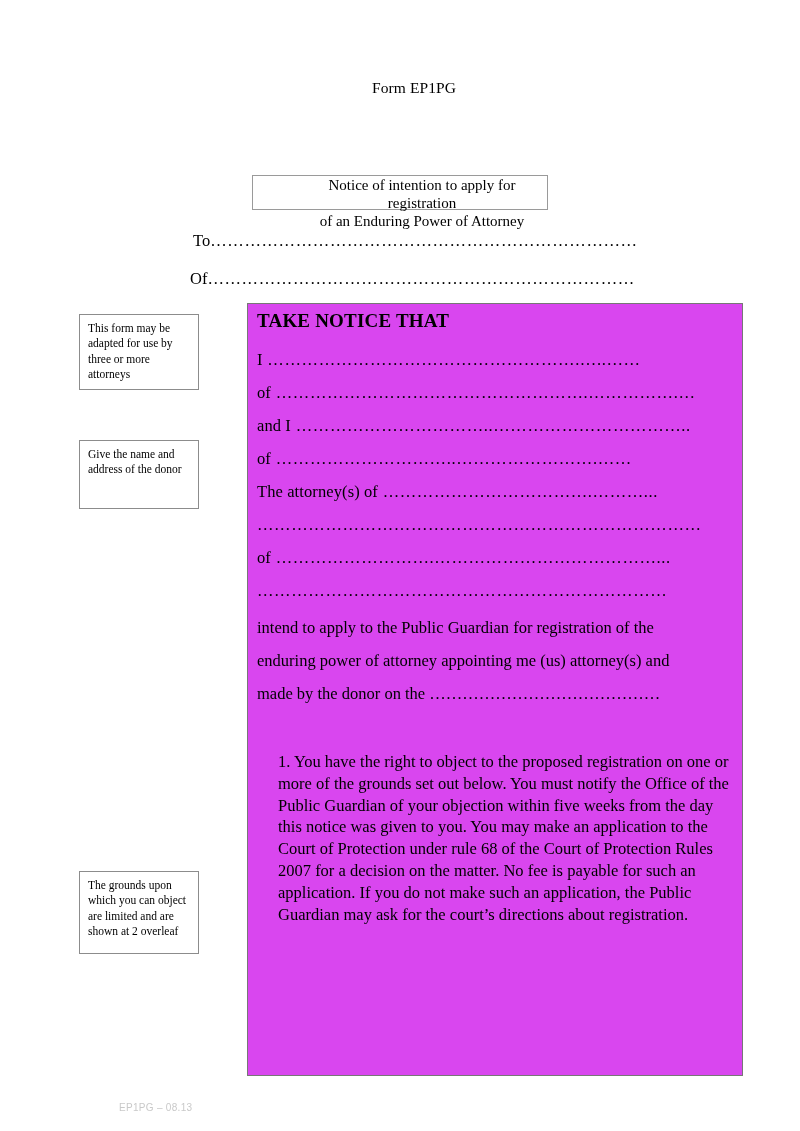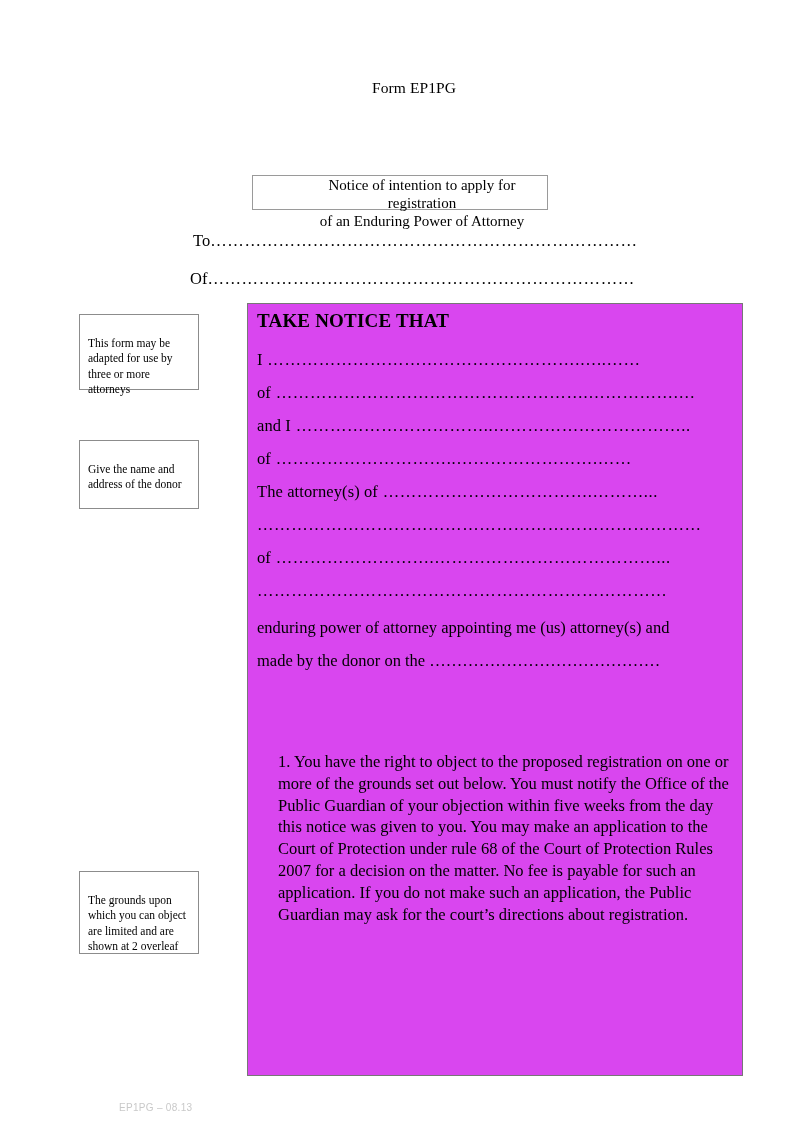--- a/index.html
+++ b/index.html
@@ -76,21 +76,21 @@
 
   
   .margin-note {
     position: absolute;
     left: 79px;
     width: 120px;
     border: 1px solid #8c8c8c;
     box-sizing: border-box;
     font-size: 11.5px;
     line-height: 15.4px;
-    padding: 21px 7px 4px 8px;
+    padding: 6px 7px 4px 8px;
     background: #ffffff;
   }
   .note-adapt   { top: 314px; height: 76px; }
   .note-donor   { top: 407px; height: 69px; margin-top: 33px; }
   .note-grounds { top: 871px; height: 83px; overflow: visible; }
 
   
   .main-box {
     position: absolute;
     left: 247px;
@@ -216,20 +216,21 @@
 
     <div class="fill-line fl7">
       <span>of</span><span class="dots">  ……………………….…………………………………...</span>
     </div>
 
     <div class="fill-line fl8">
       <span></span><span class="dots">………………………………………………………………</span>
     </div>
 
     <div class="para-intend">
+      <span>intend to apply to the Public Guardian for registration of the</span>
       <span>enduring power of attorney appointing me (us) attorney(s) and</span>
       <span>made by the donor on the ……………………………………</span>
     </div>
 
     <div class="para-numbered">1. You have the right to object to the proposed registration on one or more of the grounds set out below. You must notify the Office of the Public Guardian of your objection within five weeks from the day this notice was given to you. You may make an application to the Court of Protection under rule 68 of the Court of Protection Rules 2007 for a decision on the matter. No fee is payable for such an application. If you do not make such an application, the Public Guardian may ask for the court’s directions about registration.</div>
 
   </div>
 
   <div class="footer-code">EP1PG – 08.13</div>
 

